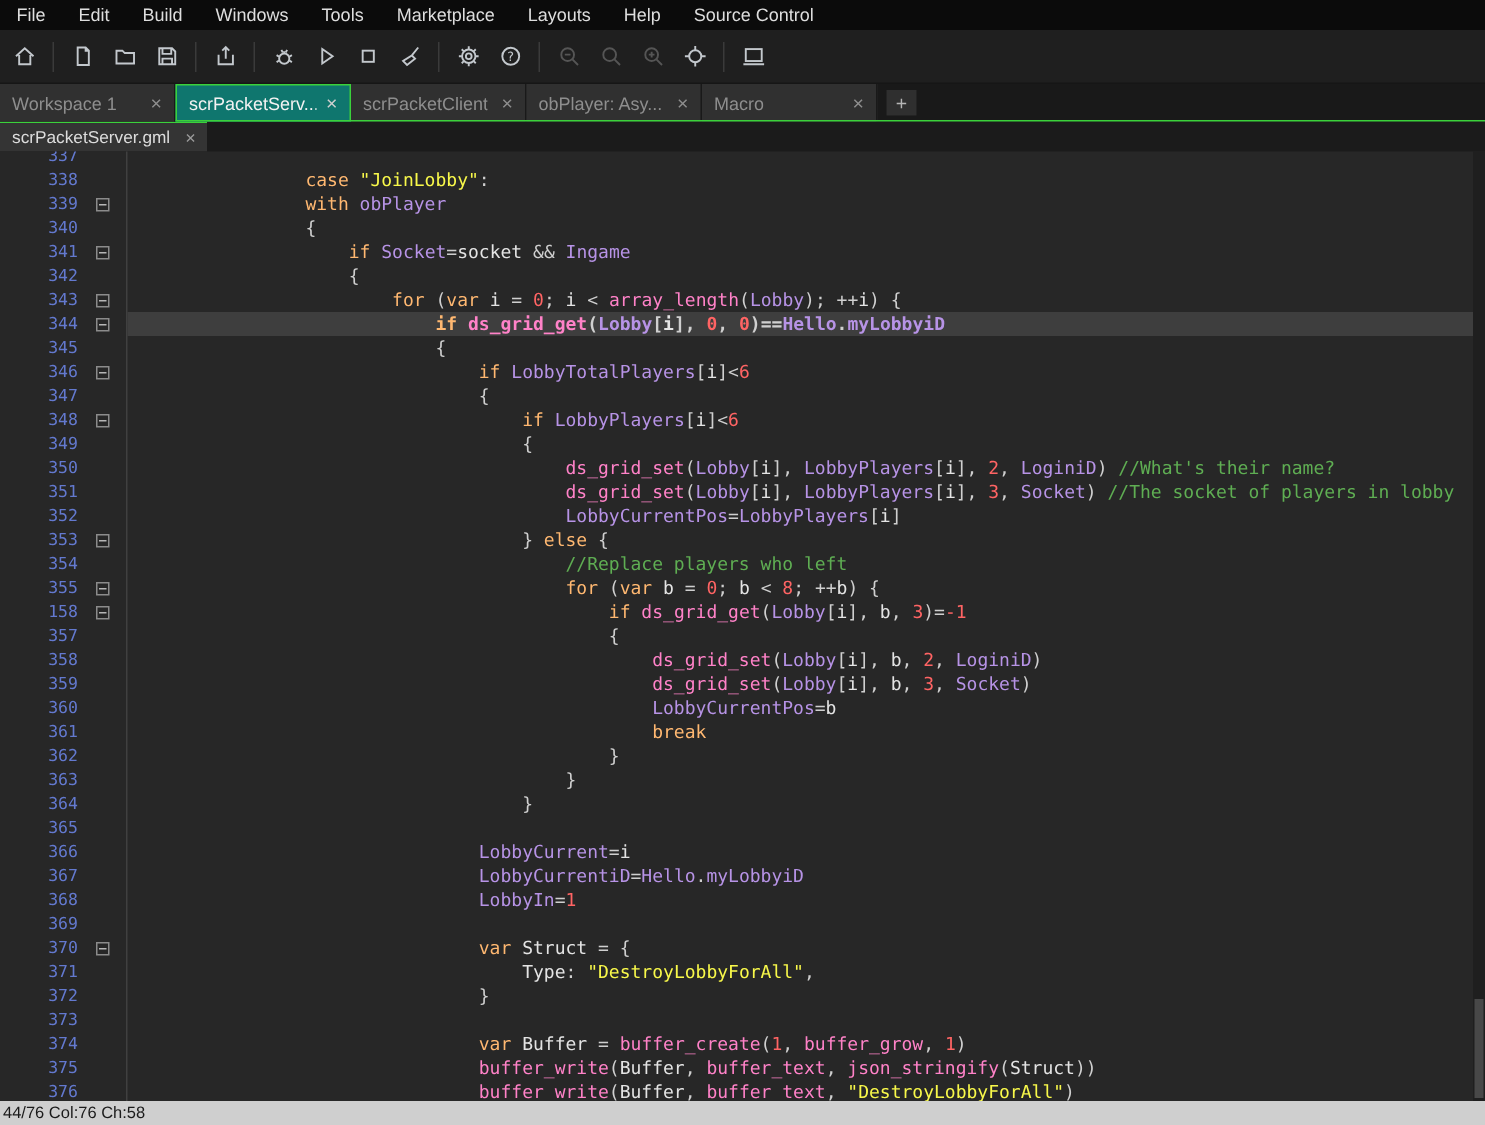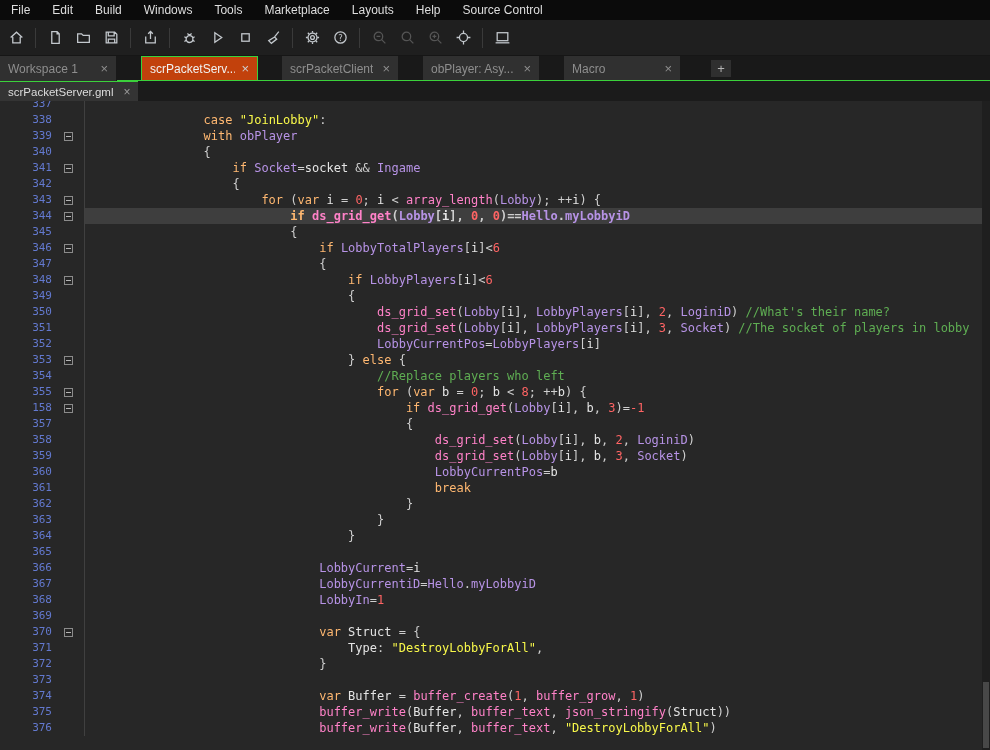--- a/index.html
+++ b/index.html
@@ -13,23 +13,23 @@
   
   .toolbar{height:36px;background:#1f1f1f;display:flex;align-items:center;padding-left:2px;flex:none;border-bottom:1px solid #161616;box-sizing:border-box;}
   .tb-sep{width:1px;height:20px;background:#3a3a3a;margin:0 5px;flex:none;}
   .tb-btn{width:26px;height:26px;display:flex;align-items:center;justify-content:center;background:transparent;border:1px solid transparent;padding:0;margin:0 1px;flex:none;}
   .tb-btn .tb-ic{display:flex;}
   .tb-btn svg{stroke:#c3c8cd;fill:none;stroke-width:1.2;}
   .tb-btn svg text{fill:#c3c8cd;stroke:none;}
   .tb-btn.disabled svg{stroke:#555;}
 
   
-  .ws-strip{height:25px;background:#191919;display:flex;align-items:stretch;position:relative;flex:none;gap:24px;}
+  .ws-strip{height:25px;background:#191919;display:flex;align-items:stretch;position:relative;flex:none;}
   .ws-tab{width:117px;box-sizing:border-box;display:flex;align-items:center;justify-content:space-between;padding:0 8px;background:#303030;border-right:1px solid #191919;font-size:12px;color:#8e8e8e;z-index:1;}
-  .ws-tab.active{background:#c2410c;color:#f2f2f2;border:1px solid var(--green,#3bd13b);z-index:3;}
+  .ws-tab.active{background:#0f766e;color:#f2f2f2;border:1px solid var(--green,#3bd13b);z-index:3;}
   .ws-label{overflow:hidden;white-space:nowrap;}
   .ws-close{color:#8e8e8e;font-size:13px;margin-left:6px;}
   .ws-tab.active .ws-close{color:#cfcfcf;}
   .ws-add{width:20px;height:17px;margin:4px 0 0 6px;background:#2f2f2f;color:#b5b5b5;font-size:13px;display:flex;align-items:center;justify-content:center;z-index:1;}
   .ws-green{position:absolute;left:117px;right:0;bottom:0;height:1px;background:var(--green,#3bd13b);z-index:2;}
 
   
   .file-strip{height:20px;background:#1b1b1b;display:flex;align-items:stretch;flex:none;}
   .file-tab{display:flex;align-items:center;padding:7px 8px;background:#343434;color:#dcdcdc;font-size:11.5px;border-top:1px solid var(--green,#3bd13b);box-sizing:border-box;}
   .file-close{color:#9a9a9a;font-size:12px;margin-left:10px;}
@@ -539,14 +539,17 @@
             <span class="fold"></span>
           </div>
           <span class="codeline">                                <span class="tk-fn">buffer_write</span><span class="tk-pun">(</span><span class="tk-loc">Buffer</span><span class="tk-pun">, </span><span class="tk-fn">buffer_text</span><span class="tk-pun">, </span><span class="tk-str">"DestroyLobbyForAll"</span><span class="tk-pun">)</span></span>
         </div>
       </div>
     <div class="vsb">
       <div class="vsb-thumb"></div>
     </div>
   </div>
 
+  <div class="status-bar">
+    <span>44/76 Col:76 Ch:58</span>
+  </div>
 
 </div>
 
 </body></html>

